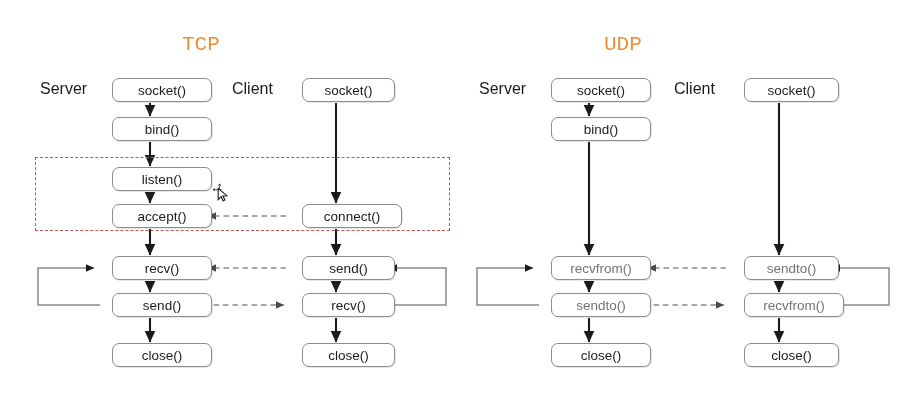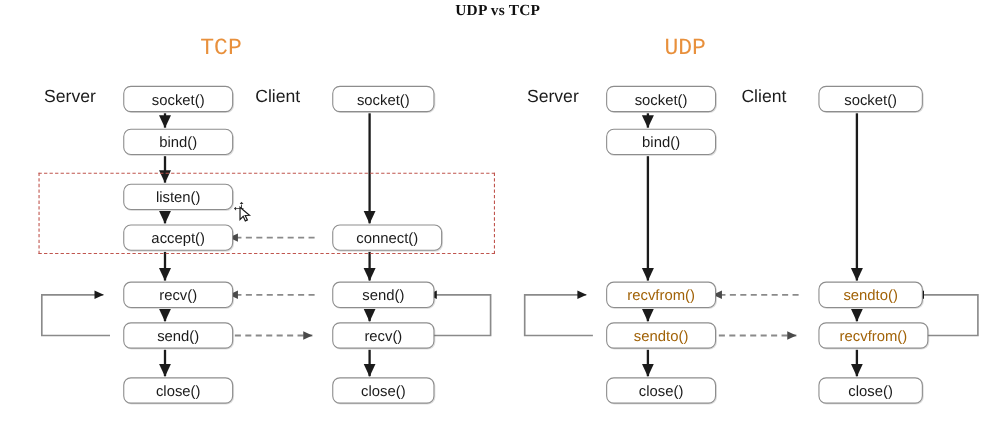--- a/index.html
+++ b/index.html
@@ -44,21 +44,21 @@
     border:1.4px solid #8d8d8d;
     border-radius:7px;
     background:#ffffff;
     display:flex;align-items:center;justify-content:center;
     font-size:13.5px;
     color:#1b1b1b;
     white-space:nowrap;
     box-shadow:0.8px 0.8px 0 rgba(0,0,0,0.13);
     margin-left:12px;
   }
-  .node.blue{color:#a16207;}
+  .node.blue{color:#737373;}
 
   
   .dashed-region{
     position:absolute;
     box-sizing:border-box;
     border:1.3px dashed #C0554E;
     background:transparent;
   }
 
   
@@ -68,21 +68,20 @@
   .dash-line{stroke:#8a8a8a;stroke-width:1.6;fill:none;stroke-dasharray:5.5 4;}
 
   
   .cursor-glyph{position:absolute;width:22px;height:22px;}
 </style>
 </head>
 <body>
 
 <div id="stage">
 
-  <div class="title">UDP vs TCP</div>
 
   <svg class="wires" viewBox="0 0 905 402">
     <defs>
       <marker id="ah-black" markerWidth="7" markerHeight="7" refX="5.4" refY="3" orient="auto" markerUnits="strokeWidth">
         <path d="M0,0.4 L5.6,3 L0,5.6 z" fill="#1b1b1b"></path>
       </marker>
       <marker id="ah-gray" markerWidth="7" markerHeight="7" refX="5.4" refY="3" orient="auto" markerUnits="strokeWidth">
         <path d="M0,0.6 L5.4,3 L0,5.4 z" fill="#7f7f7f"></path>
       </marker>
       <marker id="ah-dash" markerWidth="7" markerHeight="7" refX="5.2" refY="3" orient="auto" markerUnits="strokeWidth">

